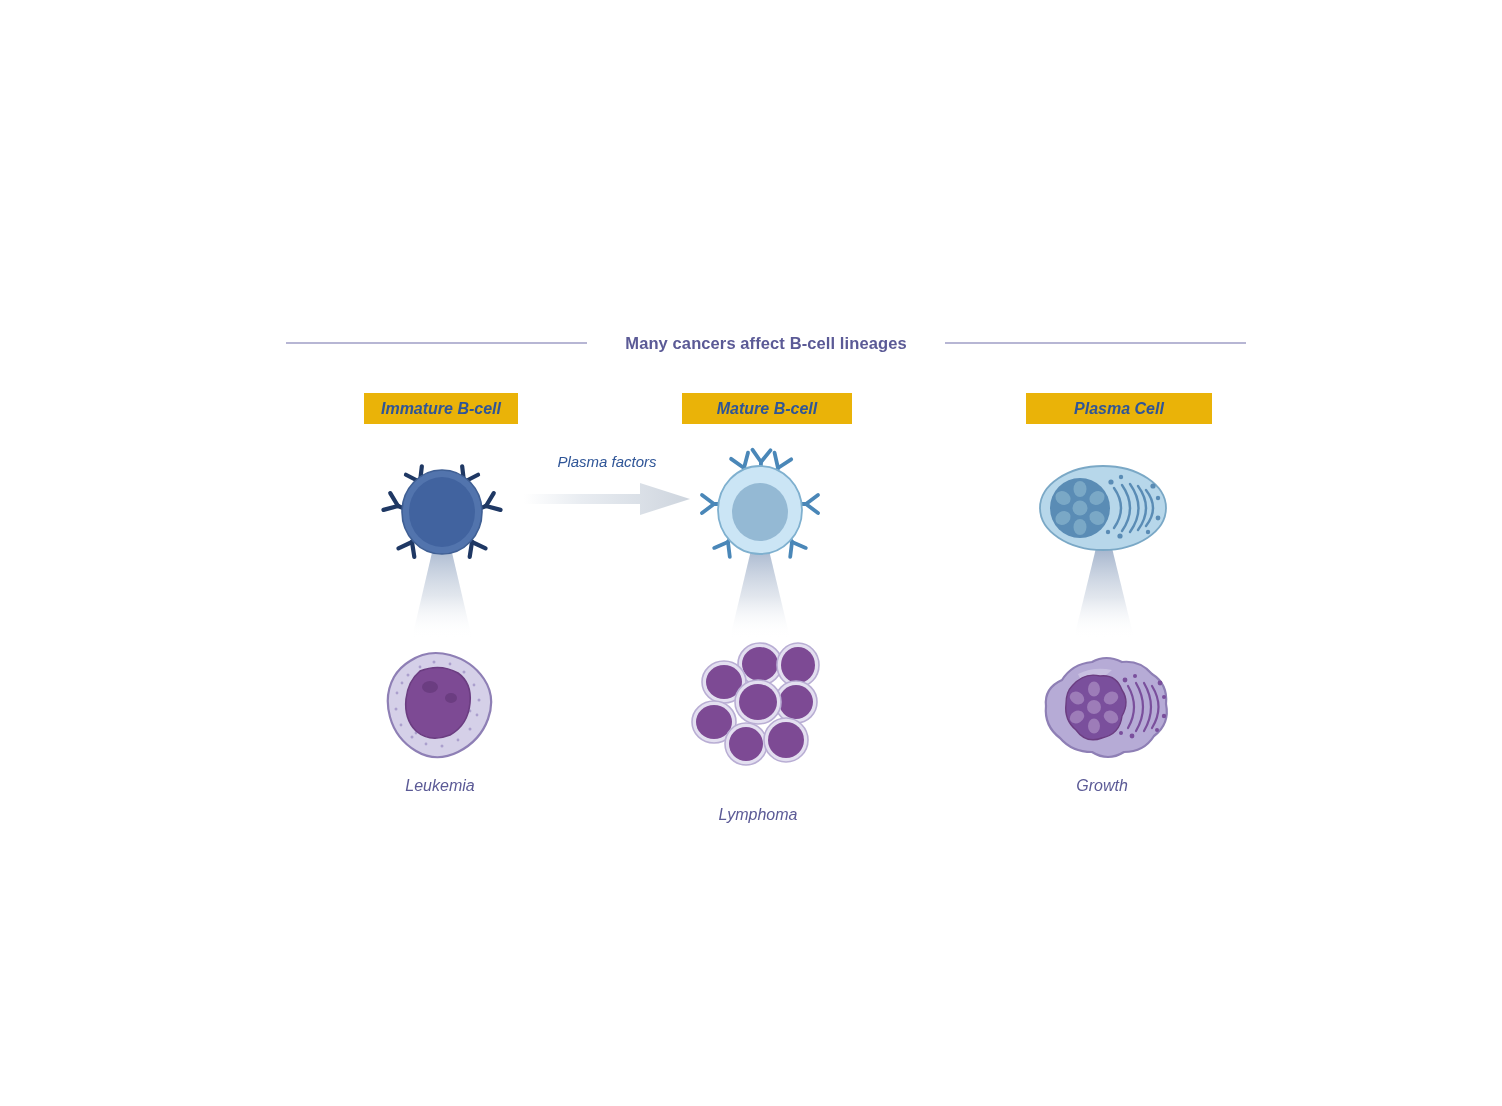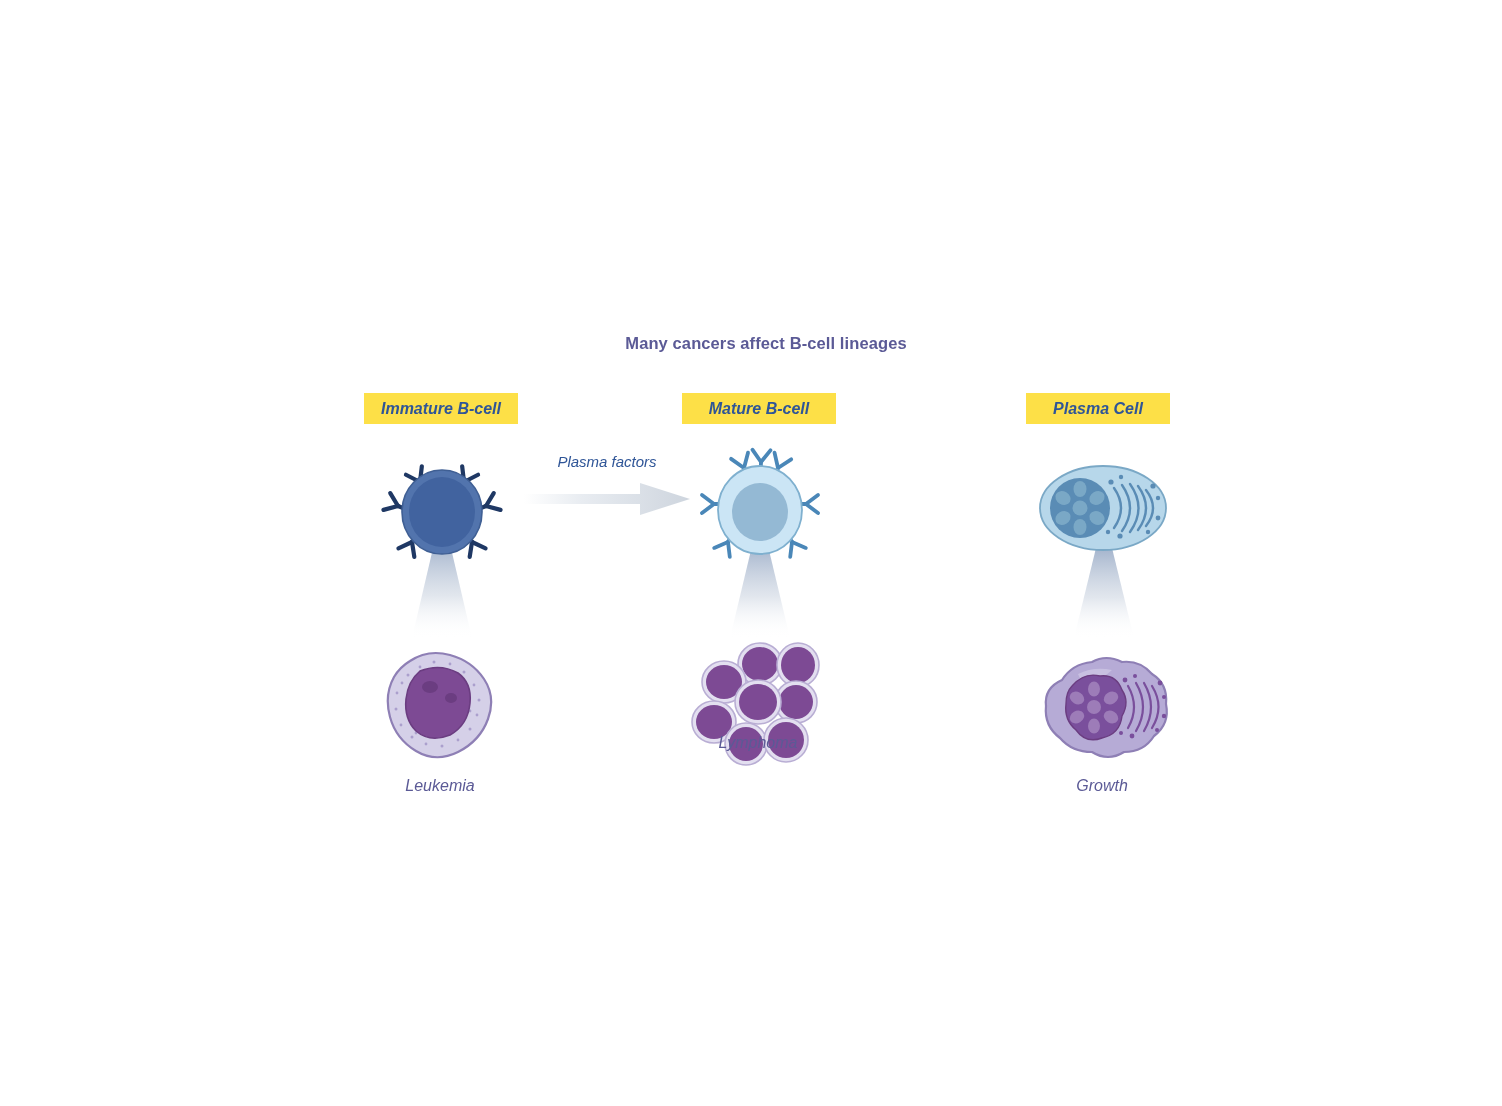--- a/index.html
+++ b/index.html
@@ -26,21 +26,20 @@
   
   .header {
     position: absolute;
     left: 286px;
     top: 326px;
     width: 960px;
     height: 34px;
     display: flex;
     align-items: center;
     gap: 0;
-    flex-direction: column;
   }
   .rule {
     flex: 1 1 auto;
     height: 2px;
     background: #b7b6d4;
   }
   .rule.left  { margin-right: 38px; }
   .rule.right { margin-left: 38px; }
   .fig-title {
     flex: 0 0 auto;
@@ -48,35 +47,35 @@
     font-weight: bold;
     color: #5b5a96;
     white-space: nowrap;
     letter-spacing: 0.1px;
   }
 
   
   .stage-chip {
     position: absolute;
     height: 31px;
-    background: #fde047;
+    background: #eab308;
     display: flex;
     align-items: center;
     justify-content: center;
   }
   .stage-chip span {
     font-size: 16px;
     font-weight: bold;
     font-style: italic;
     color: #2f5597;
     white-space: nowrap;
   }
   #chip-immature { left: 364px; top: 393px; width: 154px; }
-  #chip-mature   { left: 682px; top: 393px; width: 154px; }
-  #chip-plasma   { left: 1026px; top: 393px; width: 144px; }
+  #chip-mature   { left: 682px; top: 393px; width: 170px; }
+  #chip-plasma   { left: 1026px; top: 393px; width: 186px; }
 
   
   .transition {
     position: absolute;
     width: 170px;
   }
   #transition-growth  { left: 522px; top: 452px; }
   #transition-antigen { left: 852px; top: 443px; }
   .transition-label {
     font-size: 15px;
@@ -108,21 +107,21 @@
   .cancer-label {
     position: absolute;
     width: 220px;
     text-align: center;
     font-size: 16px;
     font-style: italic;
     color: #5b5a96;
     white-space: nowrap;
   }
   #label-leukemia { left: 330px; top: 777px; }
-  #label-lymphoma { left: 648px; top: 734px; }
+  #label-lymphoma { left: 648px; top: 806px; }
   #label-myeloma  { left: 992px; top: 777px; }
 </style>
 </head>
 <body>
 
 <div id="figure">
 
   <div class="header">
     <div class="rule left"></div>
     <div class="fig-title">Many cancers affect B-cell lineages</div>

